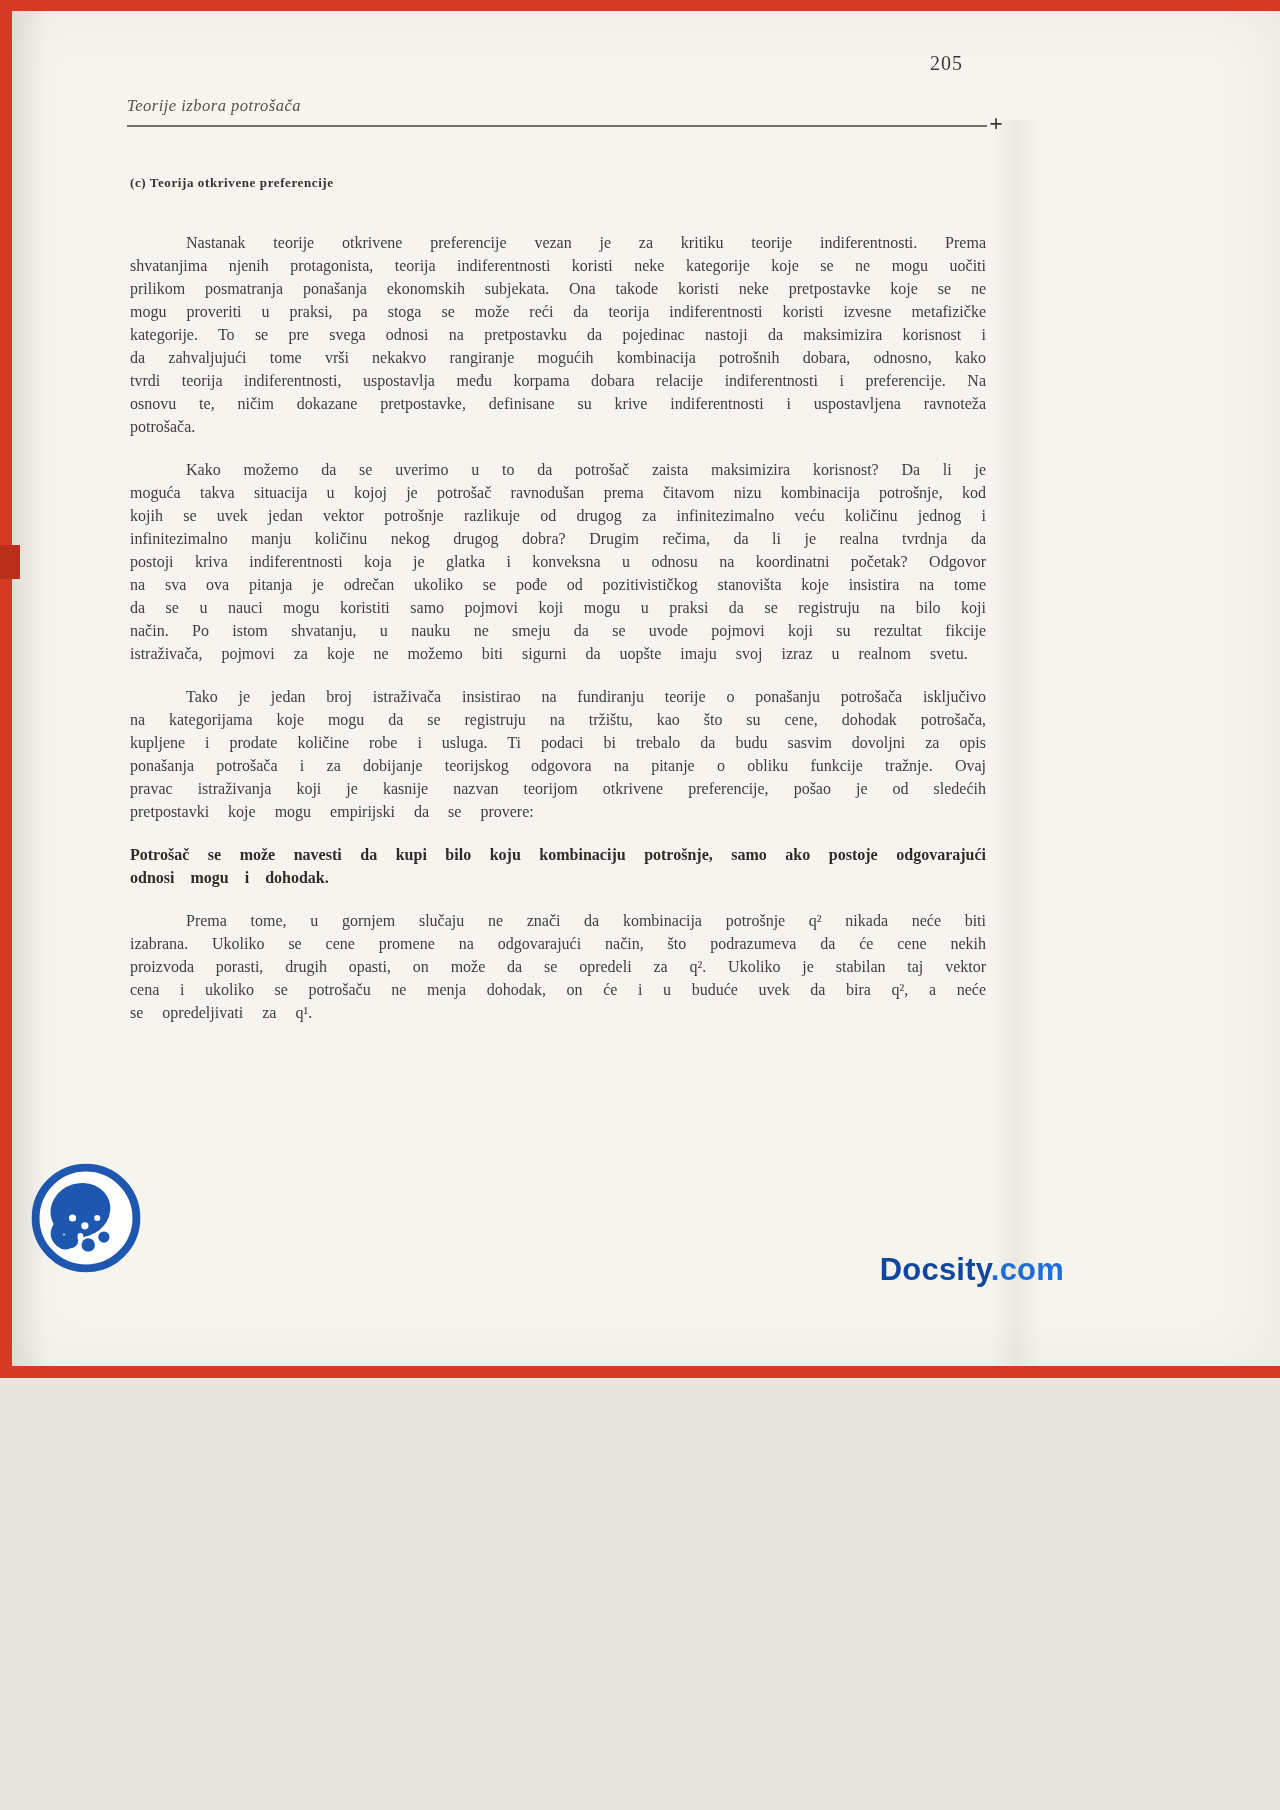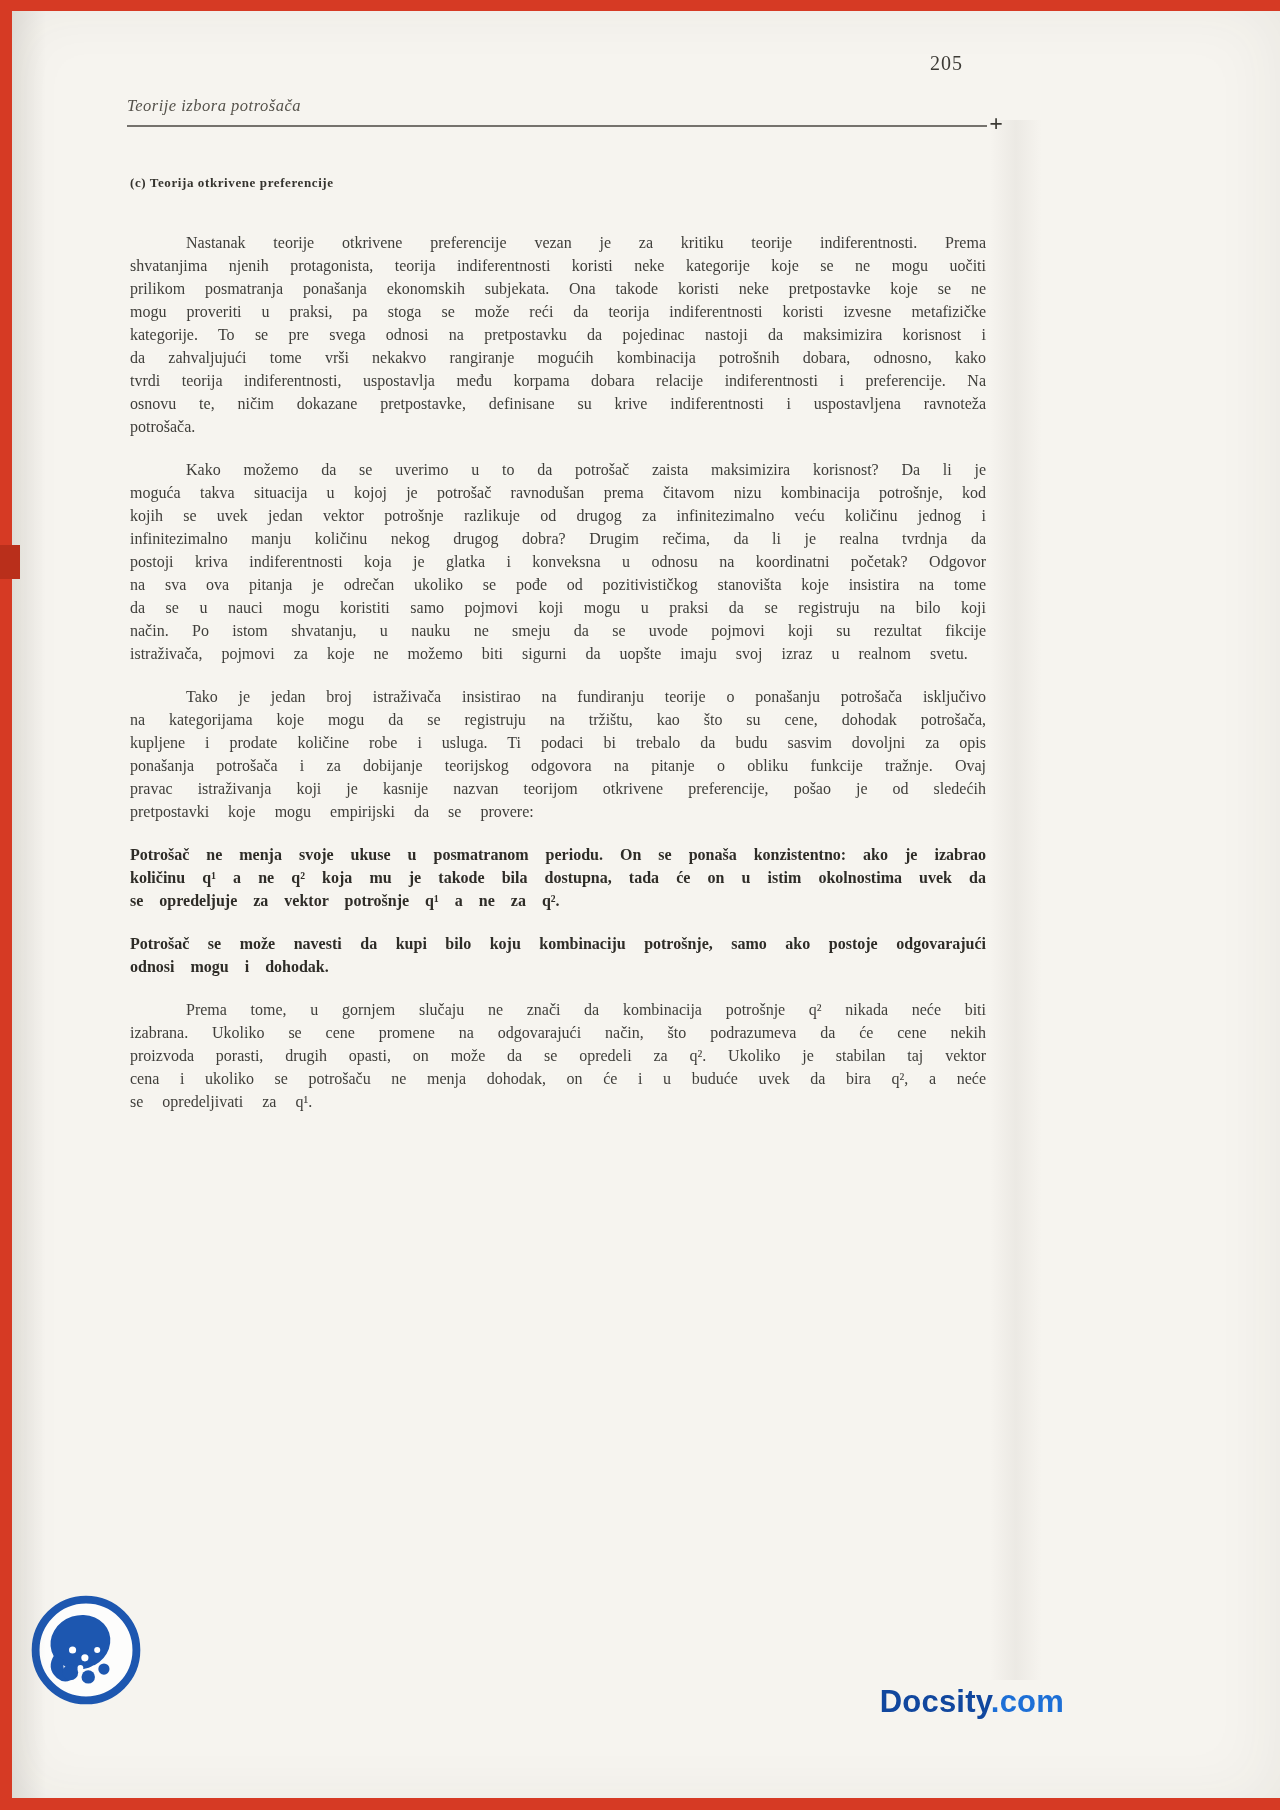--- a/index.html
+++ b/index.html
@@ -3,21 +3,21 @@
 <meta charset="utf-8">
 <style>
   html, body {
     margin: 0;
     padding: 0;
     background: #e8e6e1;
   }
   .page {
     position: relative;
     width: 1280px;
-    height: 1810px;
+    height: 1378px;
     margin: 0 auto;
     background: #f6f4ef;
     overflow: hidden;
     font-family: "Liberation Serif", "DejaVu Serif", serif;
     color: #3f3e3a;
     box-shadow: inset 0 0 70px rgba(60,55,45,0.07);
   }
 
   
   .edge { position: absolute; background: #d63a24; z-index: 5; }
@@ -116,21 +116,20 @@
     <div class="header-rule"></div>
     <span class="corner-mark">+</span>
   </div>
 
   <div class="text-block">
     <h1 class="heading">(c) Teorija otkrivene preferencije</h1>
 
     <p class="para indent">Nastanak teorije otkrivene preferencije vezan je za kritiku teorije indiferentnosti. Prema shvatanjima njenih protagonista, teorija indiferentnosti koristi neke kategorije koje se ne mogu uočiti prilikom posmatranja ponašanja ekonomskih subjekata. Ona takode koristi neke pretpostavke koje se ne mogu proveriti u praksi, pa stoga se može reći da teorija indiferentnosti koristi izvesne metafizičke kategorije. To se pre svega odnosi na pretpostavku da pojedinac nastoji da maksimizira korisnost i da zahvaljujući tome vrši nekakvo rangiranje mogućih kombinacija potrošnih dobara, odnosno, kako tvrdi teorija indiferentnosti, uspostavlja među korpama dobara relacije indiferentnosti i preferencije. Na osnovu te, ničim dokazane pretpostavke, definisane su krive indiferentnosti i uspostavljena ravnoteža potrošača.</p>
     <p class="para indent">Kako možemo da se uverimo u to da potrošač zaista maksimizira korisnost? Da li je moguća takva situacija u kojoj je potrošač ravnodušan prema čitavom nizu kombinacija potrošnje, kod kojih se uvek jedan vektor potrošnje razlikuje od drugog za infinitezimalno veću količinu jednog i infinitezimalno manju količinu nekog drugog dobra? Drugim rečima, da li je realna tvrdnja da postoji kriva indiferentnosti koja je glatka i konveksna u odnosu na koordinatni početak? Odgovor na sva ova pitanja je odrečan ukoliko se pođe od pozitivističkog stanovišta koje insistira na tome da se u nauci mogu koristiti samo pojmovi koji mogu u praksi da se registruju na bilo koji način. Po istom shvatanju, u nauku ne smeju da se uvode pojmovi koji su rezultat fikcije istraživača, pojmovi za koje ne možemo biti sigurni da uopšte imaju svoj izraz u realnom svetu.</p>
     <p class="para indent">Tako je jedan broj istraživača insistirao na fundiranju teorije o ponašanju potrošača isključivo na kategorijama koje mogu da se registruju na tržištu, kao što su cene, dohodak potrošača, kupljene i prodate količine robe i usluga. Ti podaci bi trebalo da budu sasvim dovoljni za opis ponašanja potrošača i za dobijanje teorijskog odgovora na pitanje o obliku funkcije tražnje. Ovaj pravac istraživanja koji je kasnije nazvan teorijom otkrivene preferencije, pošao je od sledećih pretpostavki koje mogu empirijski da se provere:</p>
-    <p class="para premise">Potrošač ne menja svoje ukuse u posmatranom periodu. On se ponaša konzistentno: ako je izabrao količinu q¹ a ne q² koja mu je takode bila dostupna, tada će on u istim okolnostima uvek da se opredeljuje za vektor potrošnje q¹ a ne za q².</p>
     <p class="para premise">Potrošač se može navesti da kupi bilo koju kombinaciju potrošnje, samo ako postoje odgovarajući odnosi mogu i dohodak.</p>
     <p class="para indent spaced">Prema tome, u gornjem slučaju ne znači da kombinacija potrošnje q² nikada neće biti izabrana. Ukoliko se cene promene na odgovarajući način, što podrazumeva da će cene nekih proizvoda porasti, drugih opasti, on može da se opredeli za q². Ukoliko je stabilan taj vektor cena i ukoliko se potrošaču ne menja dohodak, on će i u buduće uvek da bira q², a neće se opredeljivati za q¹.</p>
   </div>
 
   <div class="logo">
     <svg viewBox="0 0 100 100" width="112" height="112" aria-hidden="true">
       <circle cx="50" cy="50" r="45" fill="#fdfdfc" stroke="#1d57b0" stroke-width="7"></circle>
       <g fill="#1d57b0">
         <ellipse cx="45" cy="43" rx="27" ry="24" transform="rotate(-18 45 43)"></ellipse>
         <path d="M22 54 q-8 12 2 21 q6 5 12 2 q-8 -8 -6 -18 z"></path>

